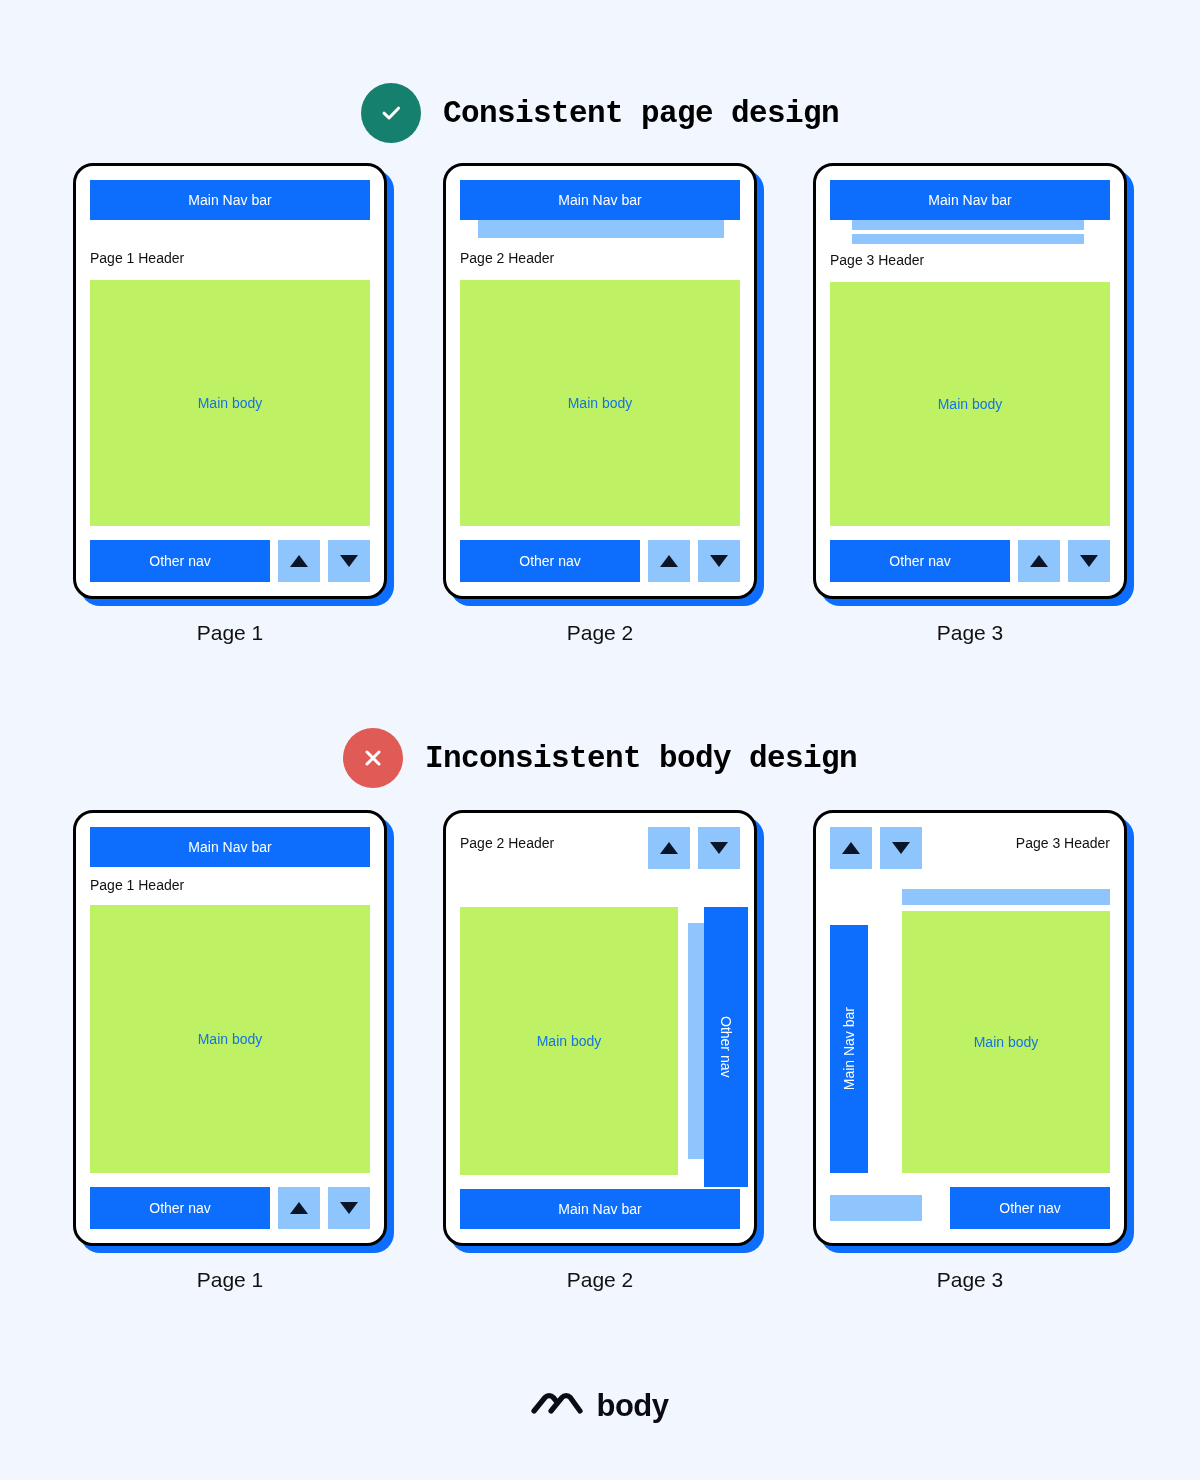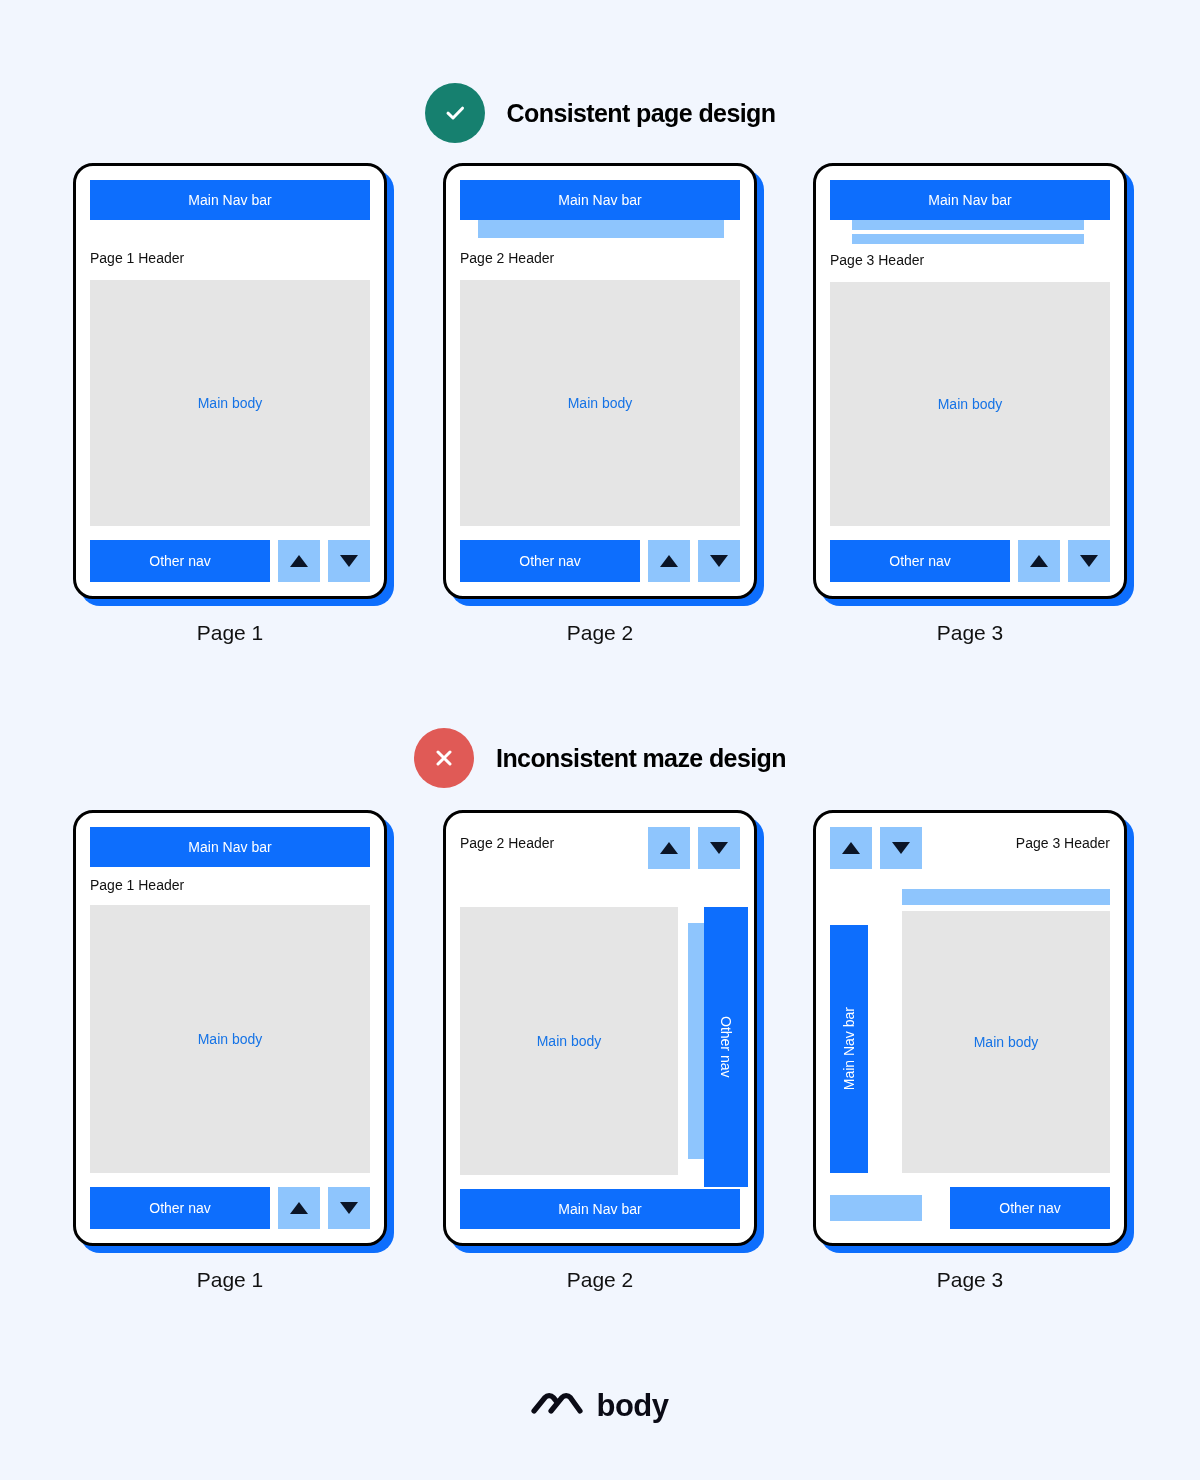--- a/index.html
+++ b/index.html
@@ -18,22 +18,23 @@
   }
   .badge {
     width: 60px; height: 60px; border-radius: 50%;
     display: flex; align-items: center; justify-content: center;
     flex: 0 0 auto;
   }
   .badge.ok { background: #16806f; }
   .badge.bad { background: #e05a56; }
   .badge svg { display: block; }
   .section-title {
-    font-size: 25px; font-weight: 700; color: #000;
+    font-size: 31px; font-weight: 700; color: #000;
     letter-spacing: -0.6px;
+    font-family: Liberation Mono, monospace;
   }
 
   
   .row {
     display: flex; justify-content: center; gap: 56px;
   }
   .card-wrap { width: 314px; }
   .phone {
     position: relative;
     width: 314px; height: 436px;
@@ -52,21 +53,21 @@
   
   .navbar {
     background: #0d6efd; color: #fff;
     font-size: 14px; height: 40px;
     display: flex; align-items: center; justify-content: center;
   }
   .subbar      { background: #8ec5fd; height: 18px; }
   .subbar.thin { height: 10px; }
   .header-txt  { font-size: 14px; color: #111; }
   .body-box {
-    background: #e5e5e5; color: #1573e6; font-size: 14px;
+    background: #bef264; color: #1573e6; font-size: 14px;
     display: flex; align-items: center; justify-content: center;
     flex: 1 1 auto;
     text-align: center;
   }
   .othernav {
     background: #0d6efd; color: #fff; font-size: 14px; height: 42px;
     display: flex; align-items: center; justify-content: center;
     flex: 1 1 auto;
   }
   .arrow-btn {
@@ -213,21 +214,21 @@
     </div>
 
   </div>
 
   <div class="section-head" style="position:absolute; left:0; top:728px; width:1200px;">
     <div class="badge bad">
       <svg width="28" height="28" viewBox="0 0 28 28">
         <path d="M8 8 L20 20 M20 8 L8 20" fill="none" stroke="#fff" stroke-width="3" stroke-linecap="round"></path>
       </svg>
     </div>
-    <div class="section-title">Inconsistent maze design</div>
+    <div class="section-title">Inconsistent body design</div>
   </div>
 
   <div class="row" style="position:absolute; left:0; top:810px; width:1200px;">
 
     <div class="card-wrap">
       <div class="phone">
         <div class="stack">
           <div class="navbar">
             <span>Main Nav bar</span>
           </div>

